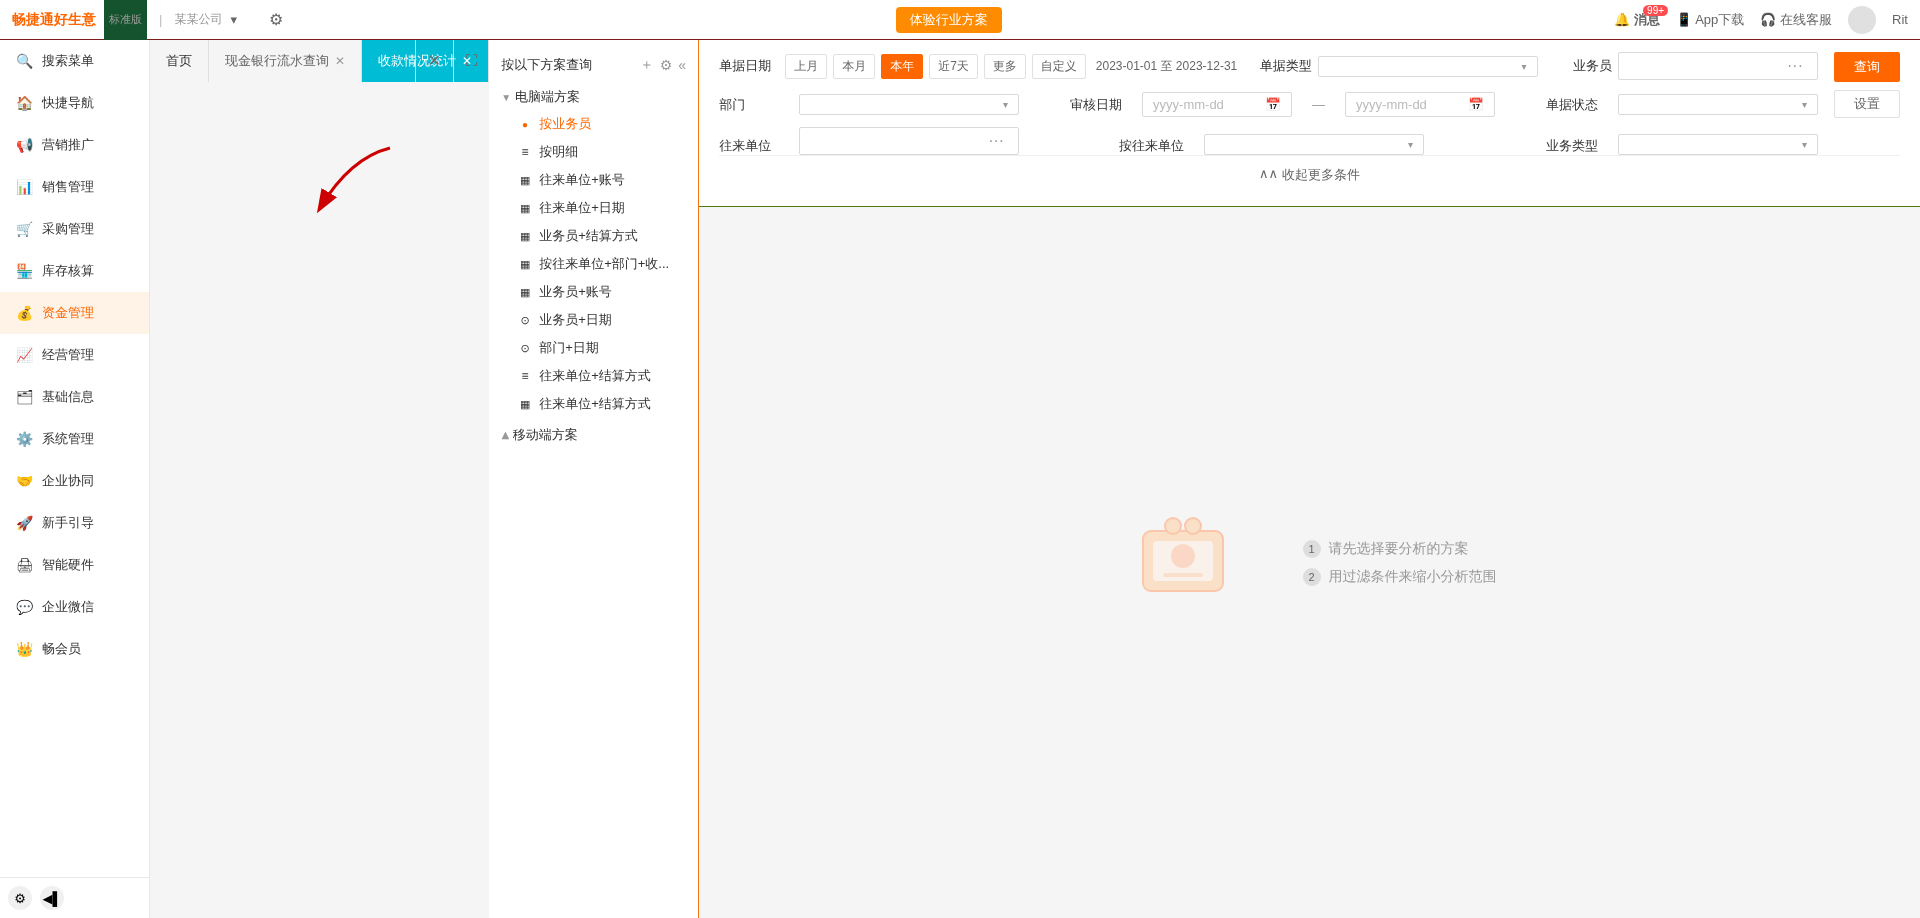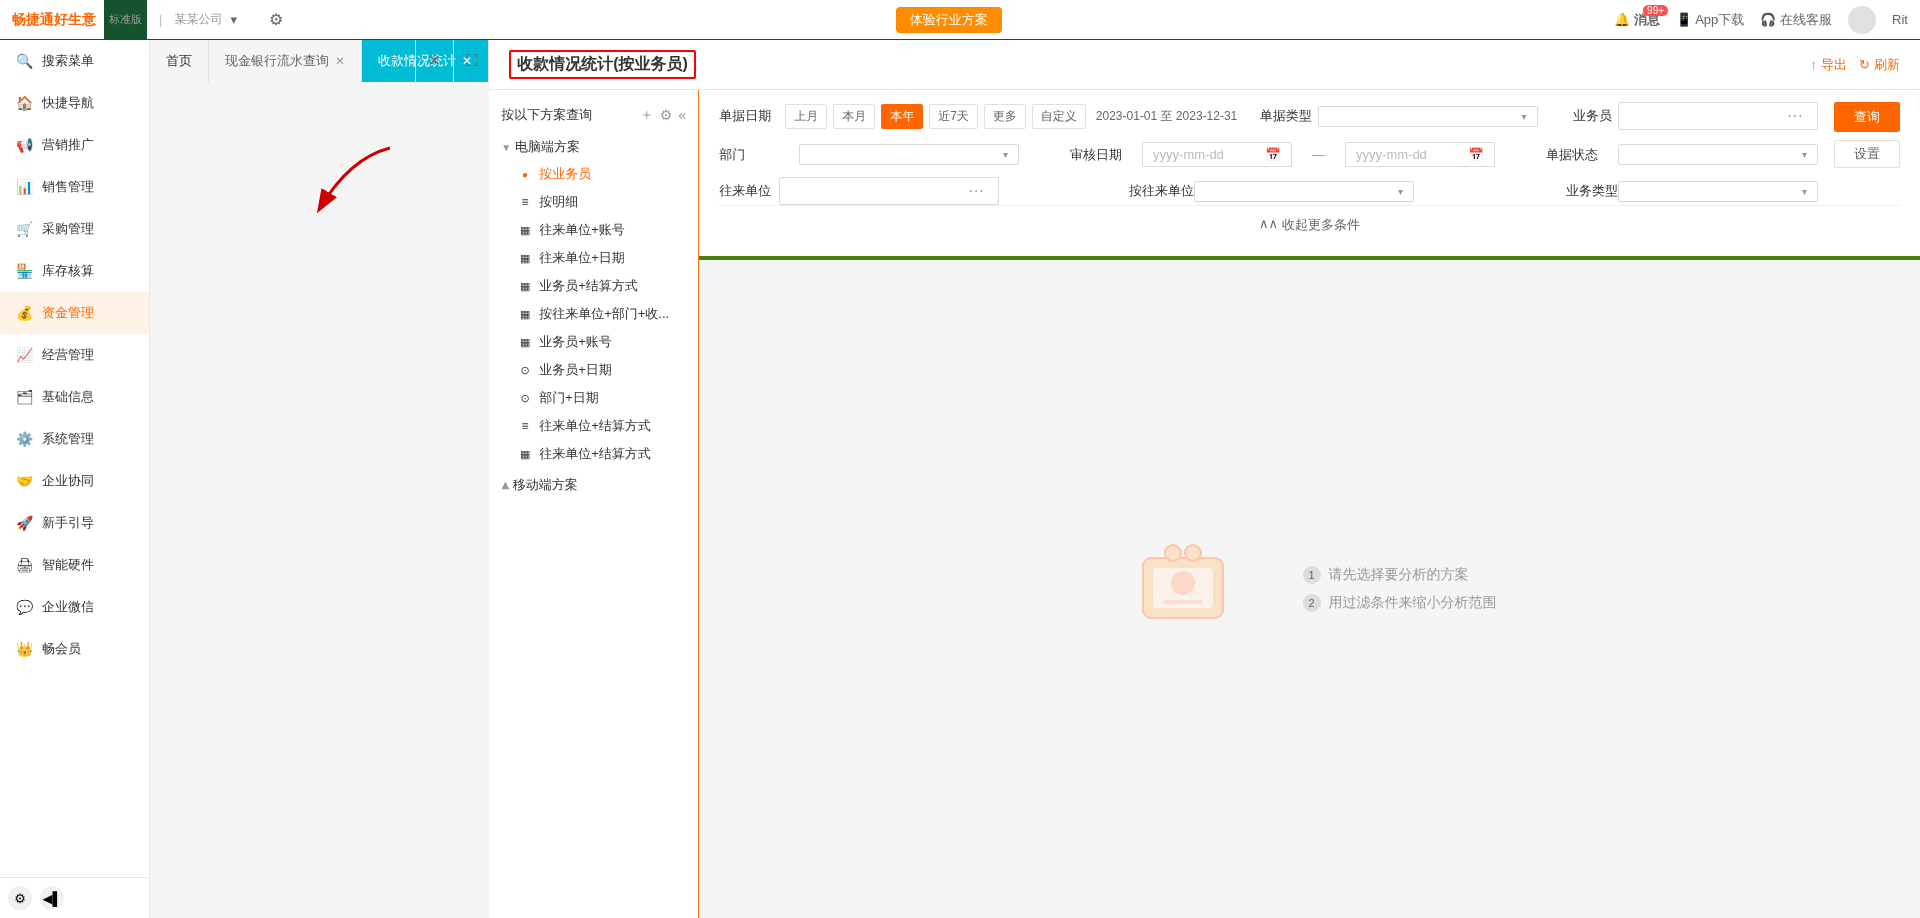--- a/index.html
+++ b/index.html
@@ -61,21 +61,21 @@
     .scheme-group-header { display: flex; align-items: center; padding: 4px 12px; cursor: pointer; color: #333; font-size: 13px; gap: 4px; }
     .scheme-group-arrow { font-size: 10px; color: #999; }
     .scheme-item { display: flex; align-items: center; padding: 5px 12px 5px 28px; cursor: pointer; color: #333; font-size: 13px; gap: 6px; }
     .scheme-item.active { color: #ff6600; }
     .scheme-item-icon { width: 16px; height: 16px; display: flex; align-items: center; justify-content: center; font-size: 12px; }
 
     
     .right-panel { flex: 1; background: #f5f5f5; display: flex; flex-direction: column; }
 
     
-    .filter-area { background: #fff; padding: 12px 20px; border-bottom: 4px solid #4d7c0f; }
+    .filter-area { background: #fff; padding: 12px 20px; border-bottom: 1px solid #4d7c0f; }
     .date-btn { padding: 3px 8px; border: 1px solid #e0e0e0; background: #fff; cursor: pointer; border-radius: 2px; font-size: 12px; color: #666; }
     .date-btn.active { background: #ff6600; color: #fff; border-color: #ff6600; }
     .date-range { font-size: 12px; color: #666; margin-left: 4px; }
     .filter-dash { color: #999; }
 
     .action-buttons { display: flex; gap: 8px; flex-direction: column; margin-left: auto; }
     .btn-query { background: #ff6600; color: #fff; border: none; padding: 6px 20px; border-radius: 2px; cursor: pointer; font-size: 13px; }
     .btn-settings { background: #fff; color: #666; border: 1px solid #e0e0e0; padding: 4px 16px; border-radius: 2px; cursor: pointer; font-size: 13px; }
 
     
@@ -94,21 +94,21 @@
     .filter-top-row { display: flex; align-items: flex-start; gap: 16px; }
     .filter-main { flex: 1; }
 
     
     .tab.teal-active { background: #00bcd4; color: #fff; border-bottom: none; }
 
     .filter-date-section { display: flex; align-items: center; gap: 6px; margin-bottom: 12px; }
     .section-label { min-width: 60px; font-size: 13px; color: #333; }
 
     .filter-second-row { display: flex; align-items: center; gap: 20px; margin-bottom: 10px; }
-    .filter-third-row { display: flex; align-items: center; }
+    .filter-third-row { display: flex; align-items: flex-end; gap: 20px; }
 
     .select-box { display: flex; align-items: center; border: 1px solid #d9d9d9; padding: 4px 10px; border-radius: 2px; background: #fff; min-width: 200px; gap: 4px; cursor: pointer; }
     .select-box-text { flex: 1; color: #bbb; font-size: 13px; }
     .chevron-down { color: #999; font-size: 10px; }
 
     .date-input-group { display: flex; align-items: center; gap: 12px; border: 1px solid #d9d9d9; padding: 4px 10px; border-radius: 2px; background: #fff; min-width: 150px; cursor: pointer; }
     .date-input-text { color: #bbb; font-size: 13px; flex: 1; }
     .cal-icon { color: #999; font-size: 13px; }
 
     .three-dots { color: #999; cursor: pointer; font-size: 16px; margin: 0 4px; }
@@ -233,33 +233,20 @@
         <span class="tab-close" style="color:#fff;">✕</span>
       </div>
       <div class="tab-bar-actions">
         <div class="tab-action-btn">✕</div>
         <div class="tab-action-btn">⛶</div>
       </div>
     </div>
 
     <div class="page-content">
 
-      <div class="page-header">
-        <span class="page-title">收款情况统计(按业务员)</span>
-        <div class="page-actions">
-          <span class="action-btn">
-            <span>↑</span>
-            <span>导出</span>
-          </span>
-          <span class="action-btn">
-            <span>↻</span>
-            <span>刷新</span>
-          </span>
-        </div>
-      </div>
 
       <div class="content-area">
 
         <div class="left-panel">
           <div class="left-panel-header">
             <span class="left-panel-title">按以下方案查询</span>
             <div class="left-panel-actions">
               <span class="left-panel-icon">＋</span>
               <span class="left-panel-icon">⚙</span>
               <span class="left-panel-icon">«</span>

